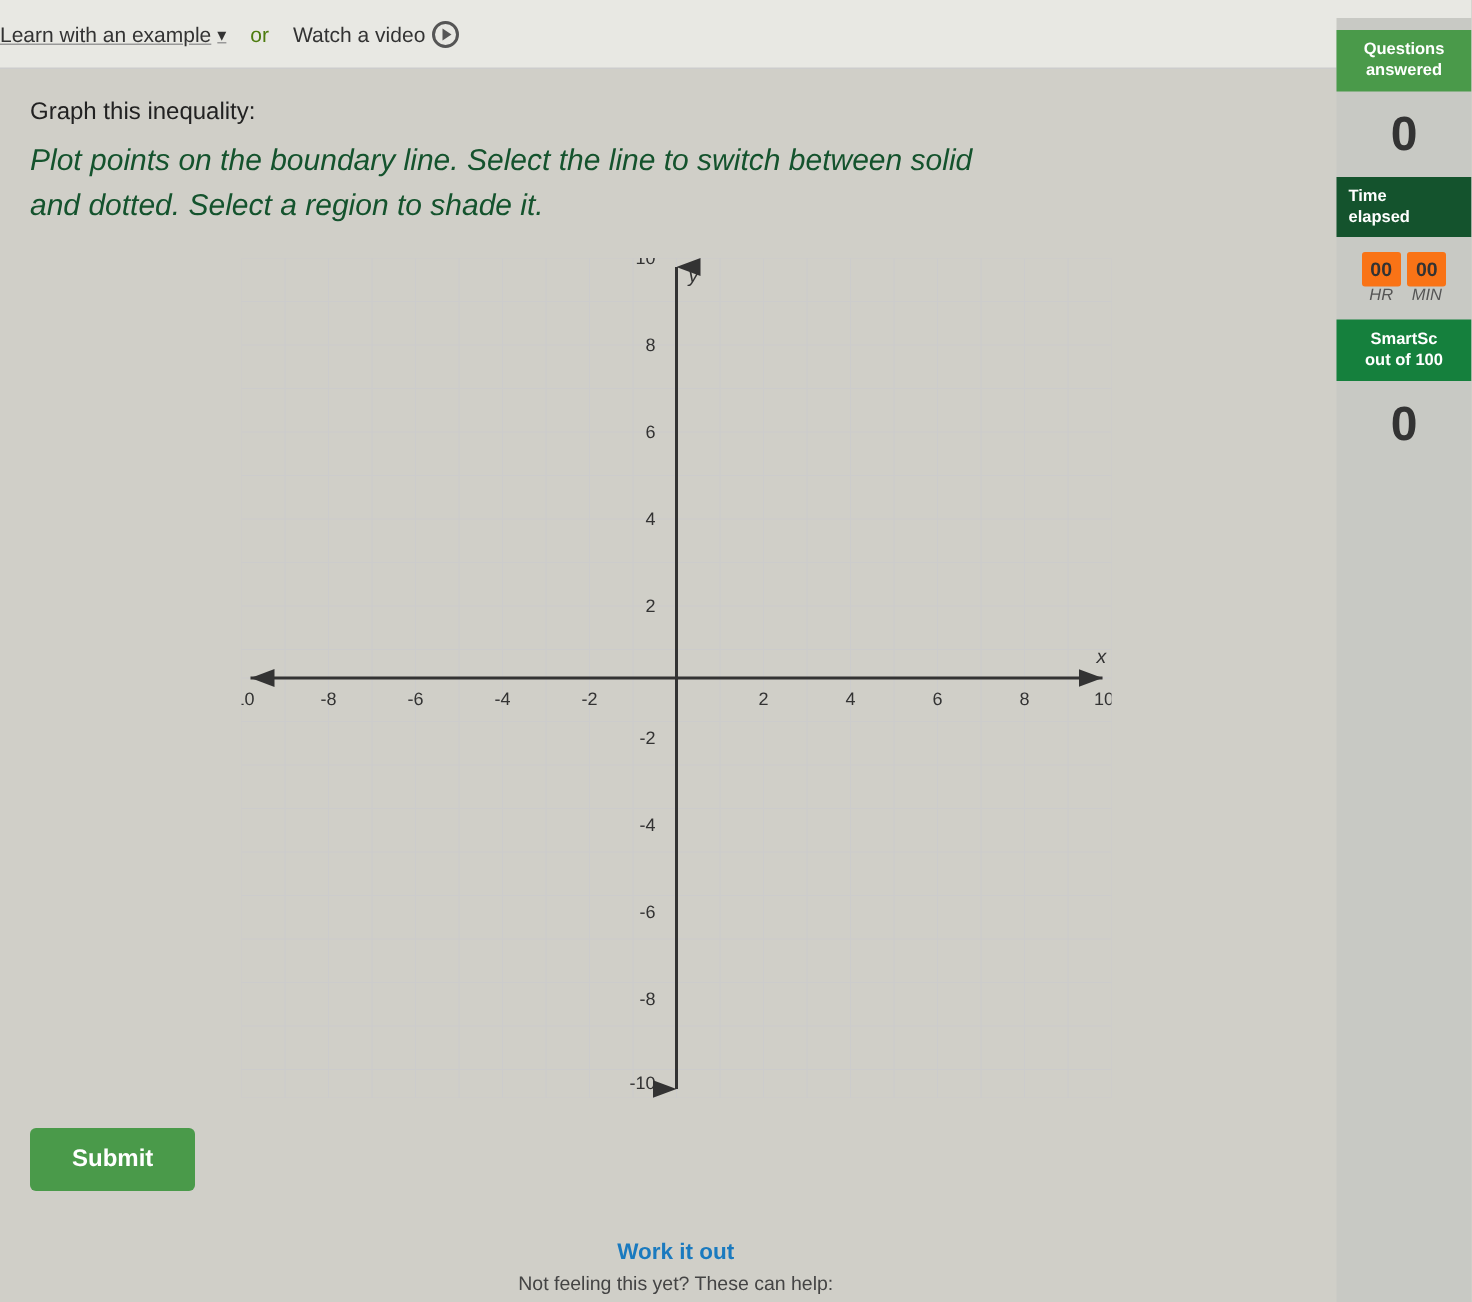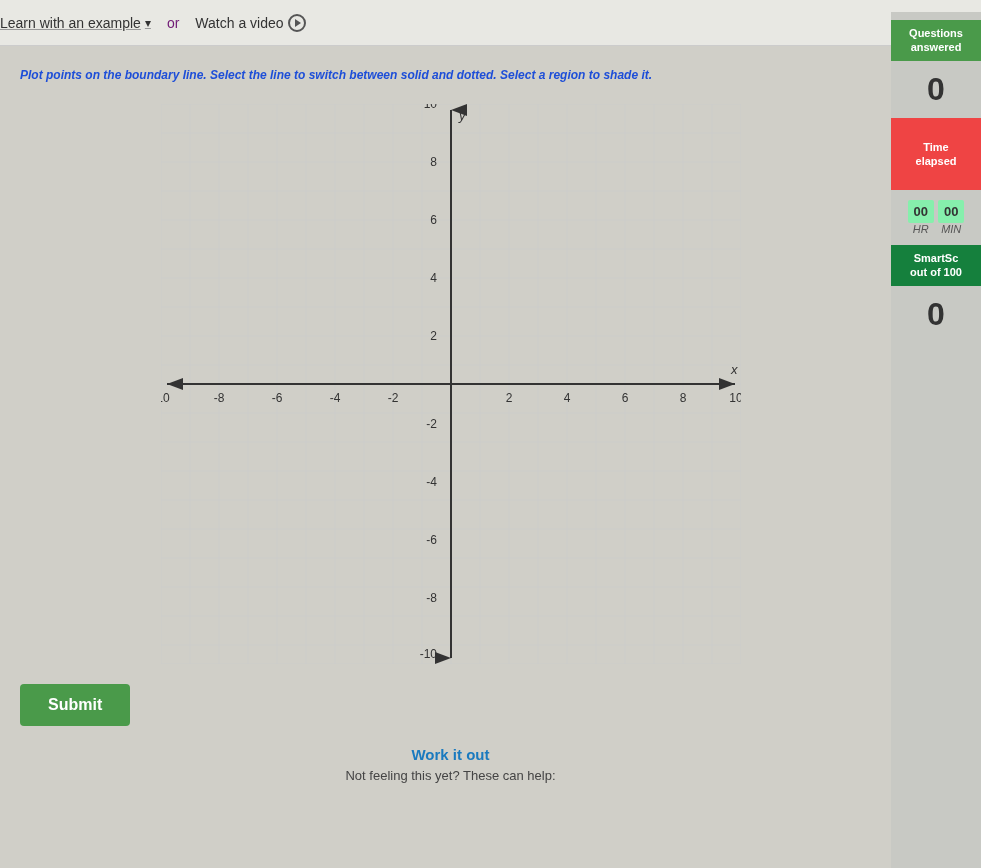--- a/index.html
+++ b/index.html
@@ -31,21 +31,21 @@
       color: #333;
       cursor: pointer;
       display: flex;
       align-items: center;
       gap: 4px;
       text-decoration: underline;
       text-decoration-color: #999;
     }
     .top-bar-or {
       font-size: 14px;
-      color: #701a75;
+      color: #4d7c0f;
     }
     .watch-video-btn {
       background: none;
       border: none;
       font-size: 14px;
       color: #333;
       cursor: pointer;
       display: flex;
       align-items: center;
       gap: 4px;
@@ -90,36 +90,36 @@
       padding: 6px 8px;
       width: 100%;
       line-height: 1.3;
     }
     .panel-count {
       font-size: 32px;
       font-weight: bold;
       color: #333;
     }
     .panel-time-box {
-      background: #ef4444;
+      background: #14532d;
       color: white;
       font-size: 11px;
       font-weight: bold;
-      text-align: center;
-      padding: 22px 8px;
+      text-align: left;
+      padding: 6px 8px;
       width: 100%;
       line-height: 1.3;
     }
     .panel-timer {
       display: flex;
       gap: 4px;
       align-items: center;
     }
     .time-unit {
-      background: #86efac;
+      background: #f97316;
       padding: 4px 6px;
       font-size: 13px;
       font-weight: bold;
       color: #333;
       border-radius: 2px;
     }
     .time-label {
       font-size: 11px;
       color: #555;
       text-align: left;
@@ -157,27 +157,26 @@
       margin-bottom: 8px;
     }
     .inequality {
       font-size: 20px;
       color: #222;
       margin-bottom: 10px;
       font-style: italic;
       margin-left: 20px;
     }
     .instructions {
-      font-size: 12px;
-      color: #1d4ed8;
+      font-size: 20px;
+      color: #14532d;
       line-height: 1.5;
       margin-bottom: 20px;
       max-width: 640px;
       font-style: italic;
-      font-weight: bold;
     }
 
     
     .graph-container {
       margin: 0 auto;
       position: relative;
       width: 580px;
       height: 560px;
     }
 
@@ -190,21 +189,21 @@
       font-size: 16px;
       font-weight: bold;
       border-radius: 4px;
       cursor: pointer;
       margin-top: 20px;
     }
 
     
     .work-it-out {
       text-align: center;
-      margin-top: 20px;
+      margin-top: 32px;
     }
     .work-it-out-link {
       color: #1a7abf;
       font-size: 15px;
       font-weight: bold;
       cursor: pointer;
       text-decoration: none;
     }
     .not-ready {
       font-size: 13px;
@@ -250,20 +249,21 @@
   </div>
 
   <div class="panel-smartscore">
     <span style="white-space:pre-line;">SmartSc
 out of 100</span>
   </div>
   <div class="panel-score-value">0</div>
 </div>
 
 <div class="main-content">
+  <div class="graph-title">Graph this inequality:</div>
   <div class="instructions">Plot points on the boundary line. Select the line to switch between solid and dotted. Select a region to shade it.</div>
 
   
   <div class="graph-container">
     <svg width="580" height="560" viewBox="0 0 580 560">
 
       <defs>
         <marker id="arrowhead-right" markerWidth="8" markerHeight="6" refX="8" refY="3" orient="auto">
           <polygon points="0 0, 8 3, 0 6" fill="#333"></polygon>
         </marker>

